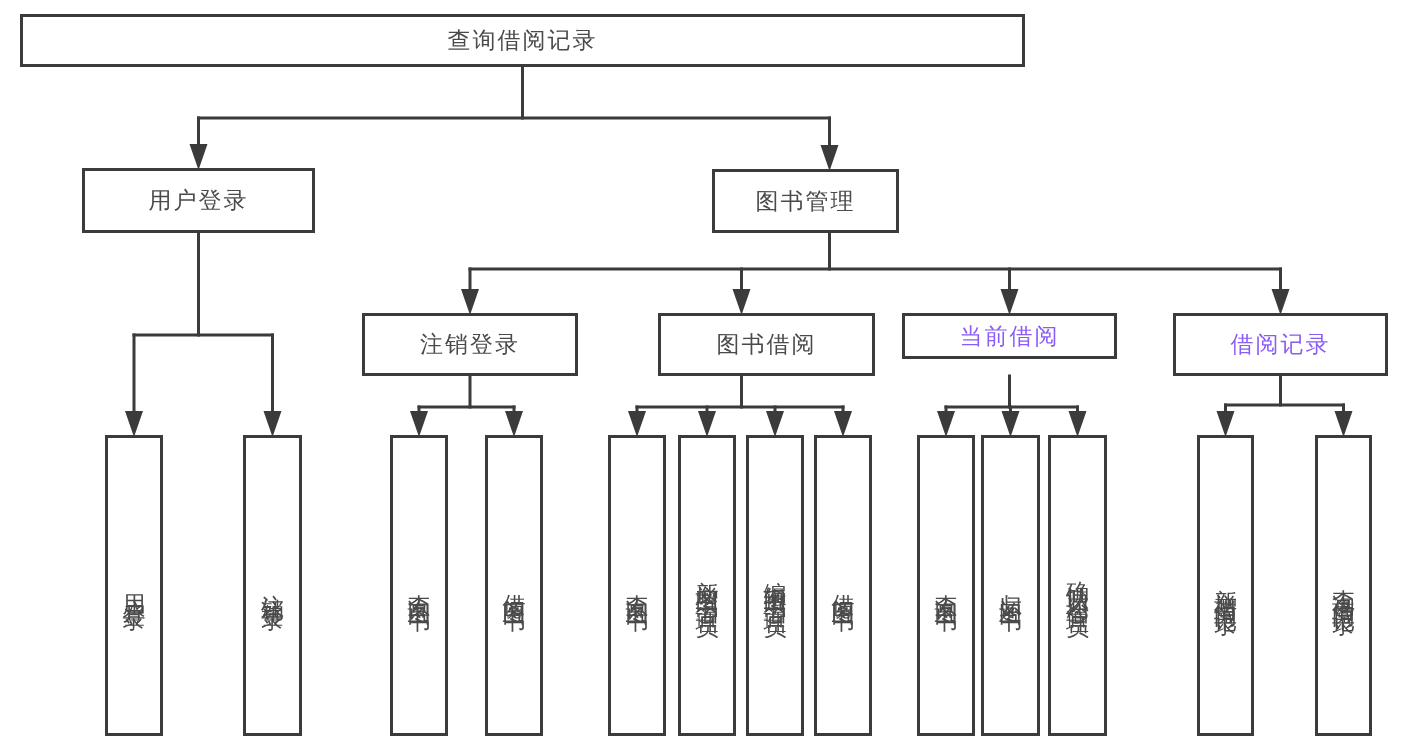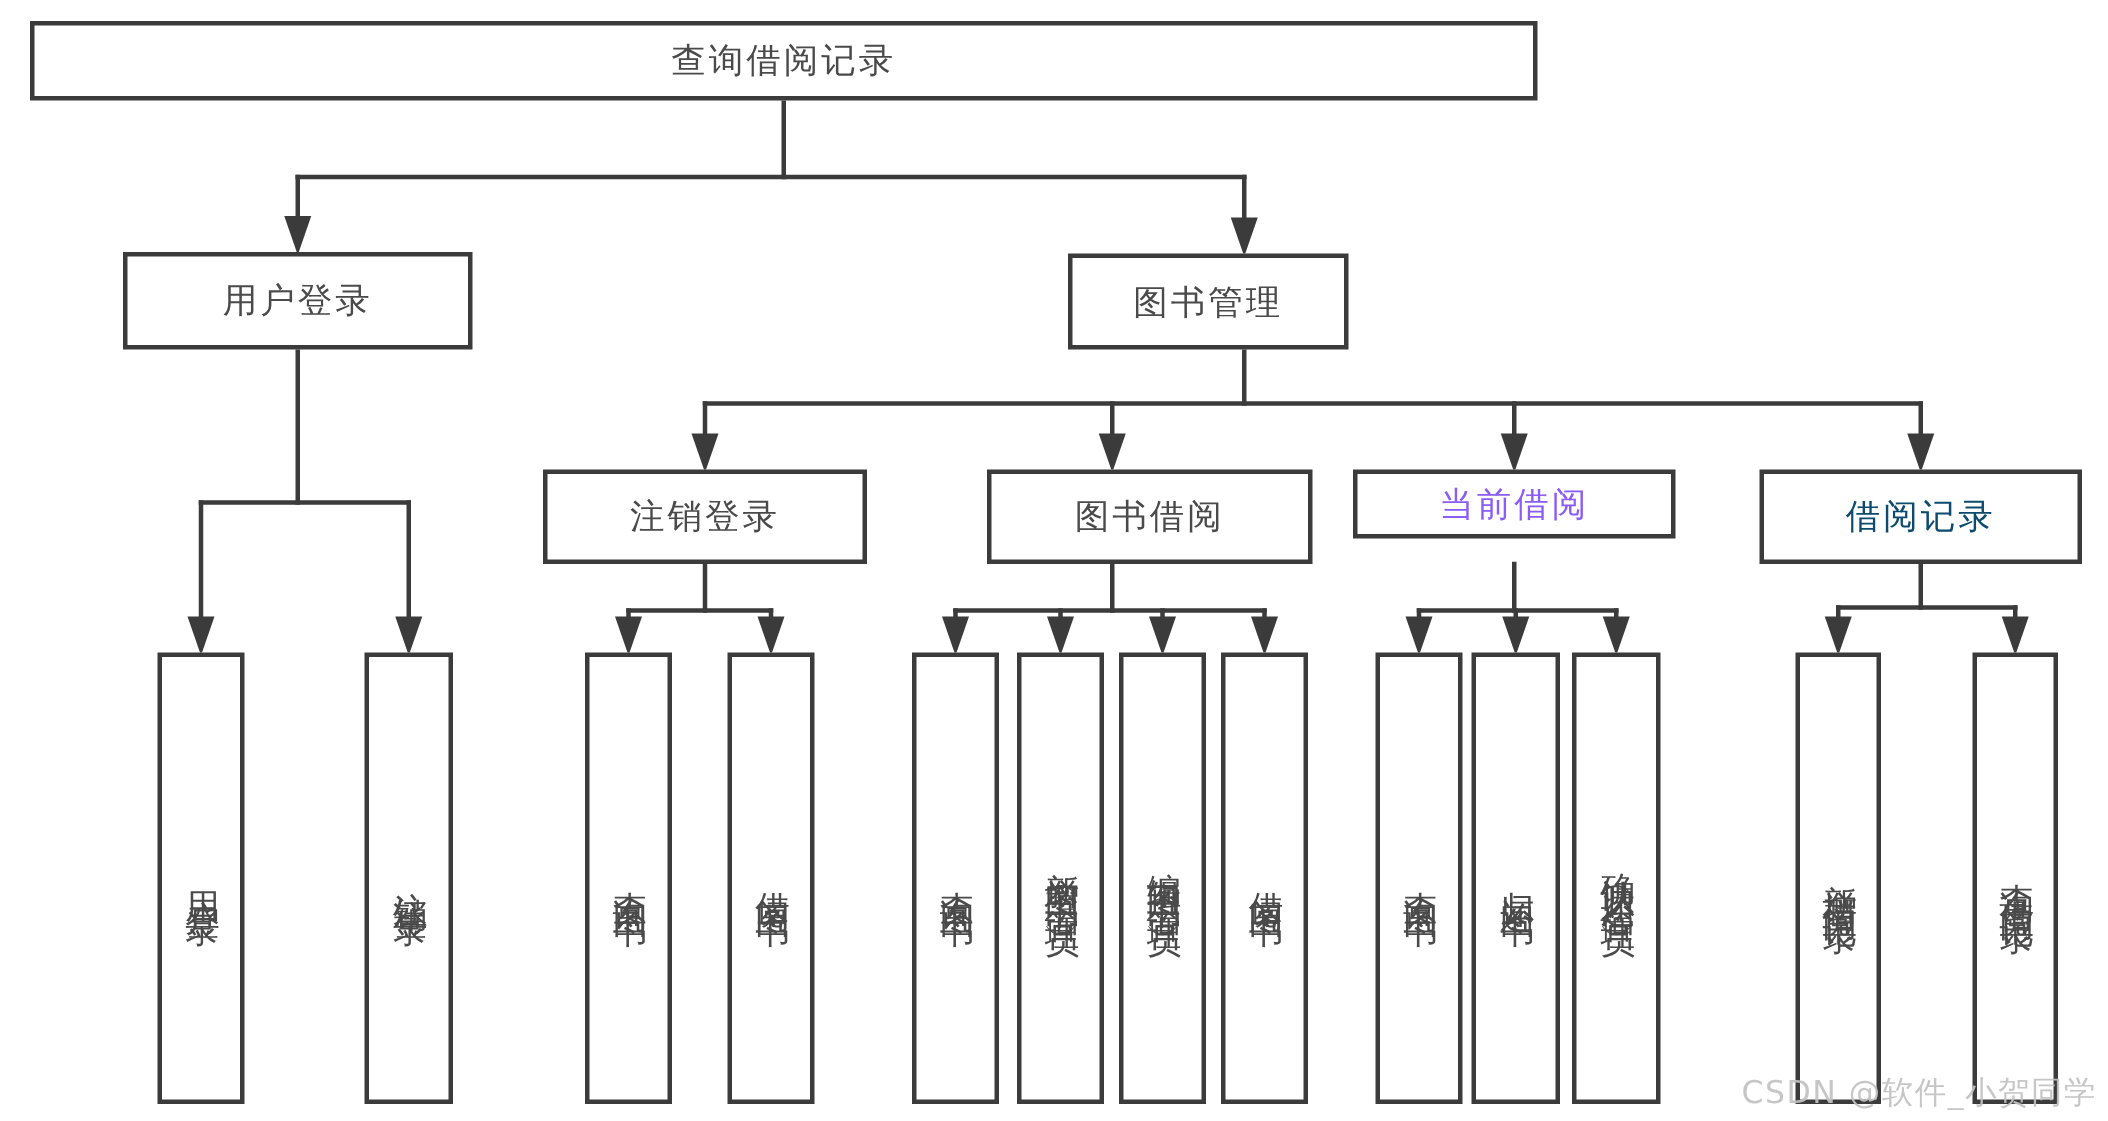--- a/index.html
+++ b/index.html
@@ -126,21 +126,21 @@
       </div>
       <div class="node h" style="left: 362px; top: 313px; width: 216px; height: 63px; border-color: rgb(59, 59, 59); color: rgb(74, 74, 74);">
         <span>注销登录</span>
       </div>
       <div class="node h" style="left: 658px; top: 313px; width: 217px; height: 63px; border-color: rgb(59, 59, 59); color: rgb(74, 74, 74);">
         <span>图书借阅</span>
       </div>
       <div class="node h" style="left: 902px; top: 313px; width: 215px; height: 46px; border-color: rgb(59, 59, 59); color: #8b5cf6;">
         <span>当前借阅</span>
       </div>
-      <div class="node h" style="left: 1173px; top: 313px; width: 215px; height: 63px; border-color: rgb(59, 59, 59); color: #0c4a6e; text-align: right;">
+      <div class="node h" style="left: 1173px; top: 313px; width: 215px; height: 63px; border-color: rgb(59, 59, 59); color: #8b5cf6; text-align: right;">
         <span>借阅记录</span>
       </div>
       <div class="node v" style="left: 105px; top: 435px; width: 58px; height: 301px; border-color: rgb(59, 59, 59); color: rgb(74, 74, 74);">
         <span>用户登录</span>
       </div>
       <div class="node v" style="left: 243px; top: 435px; width: 59px; height: 301px; border-color: rgb(59, 59, 59); color: rgb(74, 74, 74);">
         <span>注销登录</span>
       </div>
       <div class="node v" style="left: 390px; top: 435px; width: 58px; height: 301px; border-color: rgb(59, 59, 59); color: rgb(74, 74, 74);">
         <span>查询图书</span>
@@ -169,14 +169,13 @@
       <div class="node v" style="left: 1048px; top: 435px; width: 59px; height: 301px; border-color: rgb(59, 59, 59); color: rgb(74, 74, 74);">
         <span>确认归还（管理员）</span>
       </div>
       <div class="node v" style="left: 1197px; top: 435px; width: 57px; height: 301px; border-color: rgb(59, 59, 59); color: rgb(74, 74, 74);">
         <span>新增借阅记录</span>
       </div>
       <div class="node v" style="left: 1315px; top: 435px; width: 57px; height: 301px; border-color: rgb(59, 59, 59); color: rgb(74, 74, 74);">
         <span>查询借阅记录</span>
       </div>
     </div>
-  <div id="watermark">CSDN @软件_小贺同学</div>
 </div>
 
 </body></html>

